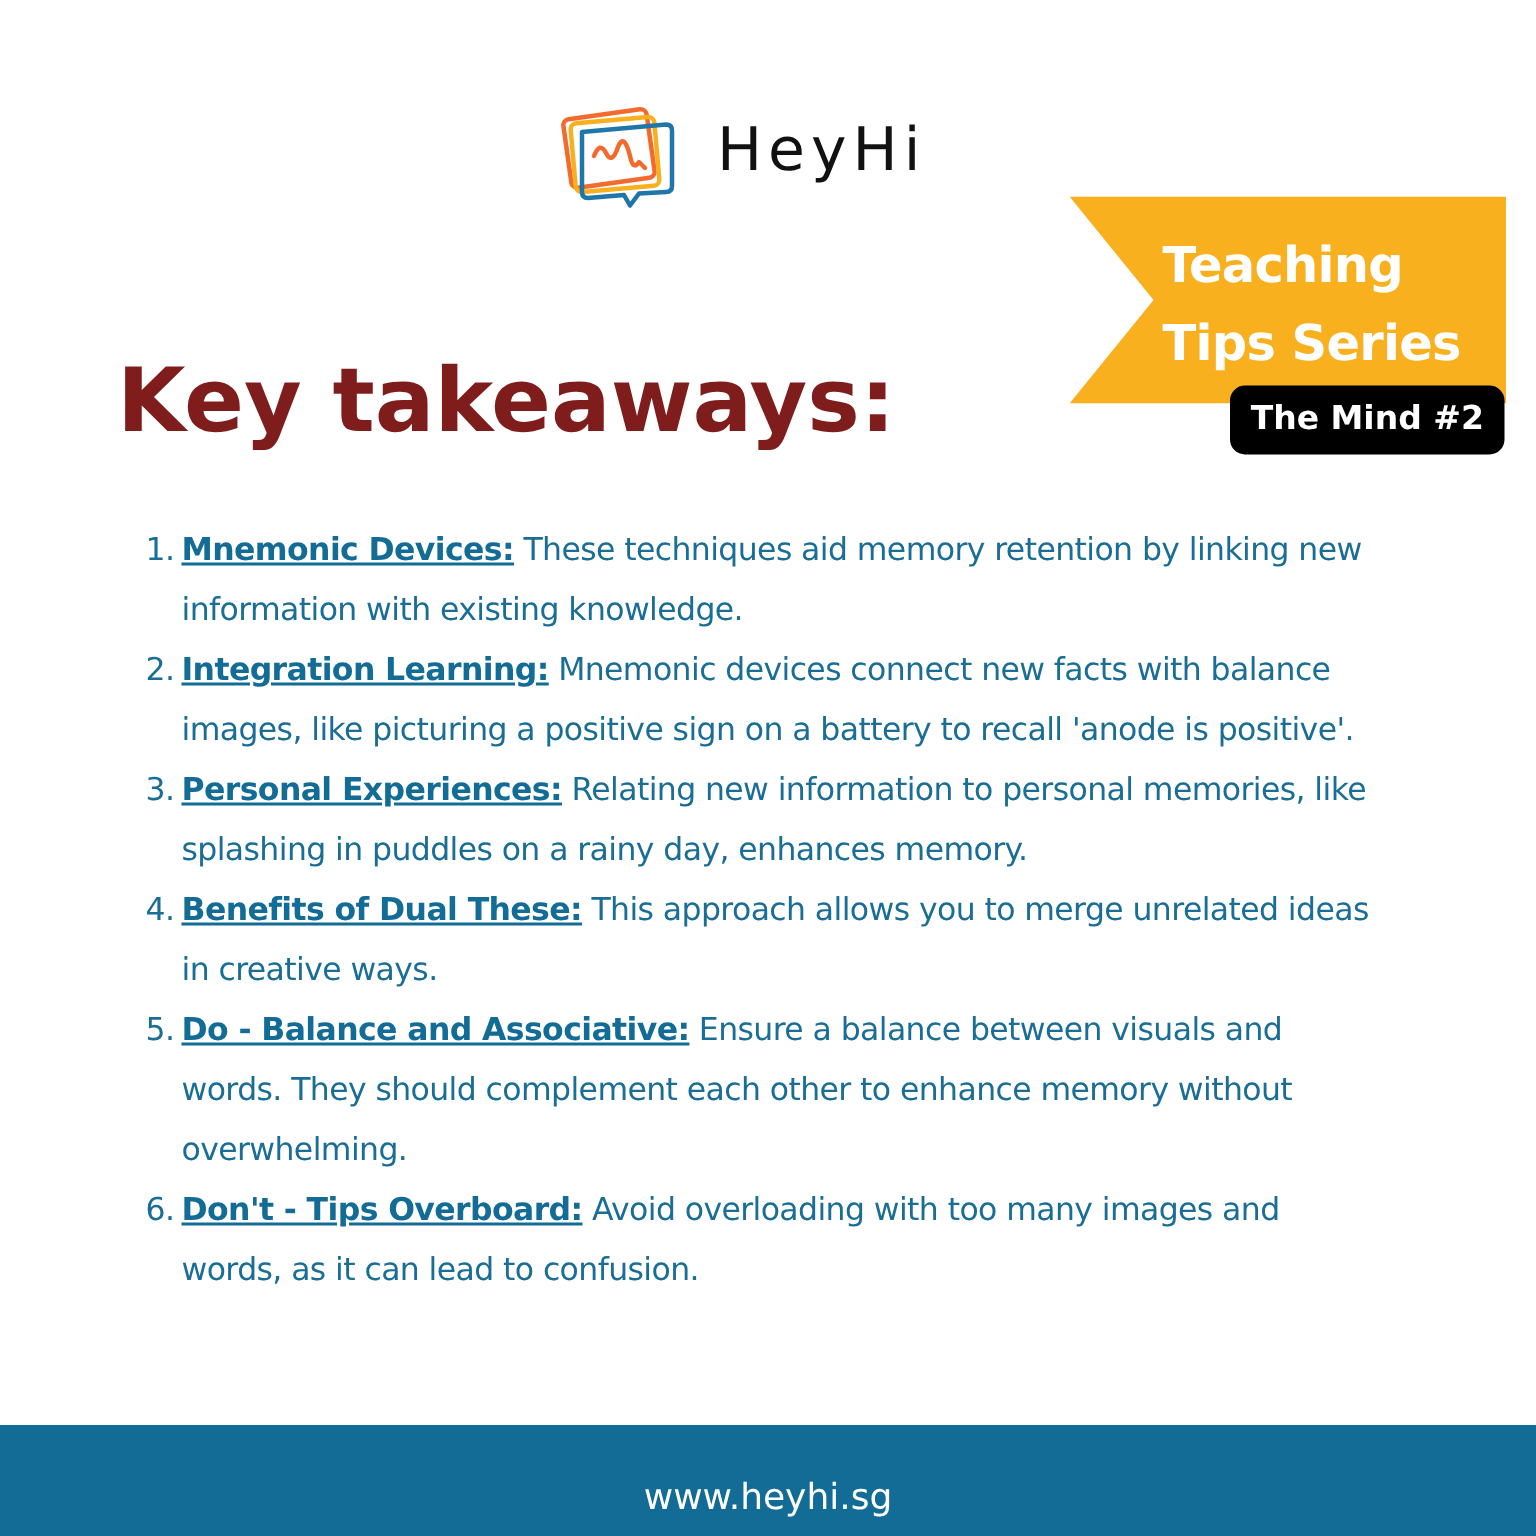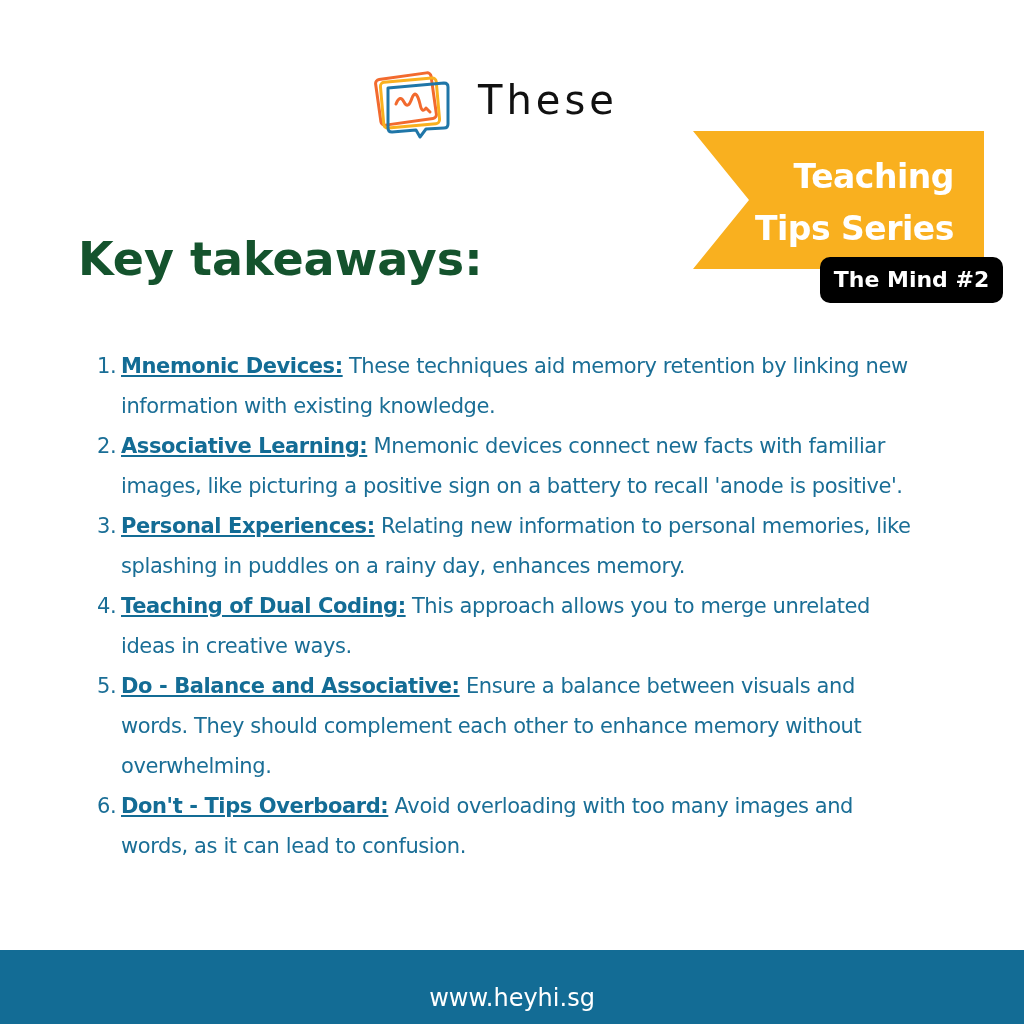--- a/index.html
+++ b/index.html
@@ -12,38 +12,38 @@
       position: absolute; left: 374px; top: 66px; height: 80px;
       display: flex; align-items: center;
     }
     .logo svg { width: 80px; height: 80px; }
     .logo-text {
       margin-left: 24px; font-size: 40px; color: #111111; letter-spacing: 4px;
       font-family: "DejaVu Sans", sans-serif; font-weight: normal;
       transform: translateY(-6px);
     }
     .ribbon {
-      position: absolute; left: 693px; top: 131px; width: 291px; height: 138px; text-align: right;
+      position: absolute; left: 713px; top: 131px; width: 291px; height: 138px;
     }
     .ribbon svg { position: absolute; left: 0; top: 0; }
     .ribbon-text {
       position: absolute; left: 62px; top: 20px; color: #ffffff;
       font-weight: bold; font-size: 33px; line-height: 52px;
       font-family: "DejaVu Sans", sans-serif;
       letter-spacing: -0.5px;
     }
     .badge {
       position: absolute; left: 820px; top: 257px; width: 183px; height: 46px;
       background: #000000; color: #ffffff; border-radius: 10px;
       font-weight: bold; font-size: 22px; line-height: 46px; text-align: center;
       font-family: "DejaVu Sans", sans-serif;
     }
     .title {
       position: absolute; left: 78px; top: 232px; margin: 0;
-      font-size: 46px; font-weight: bold; color: #14532d;
+      font-size: 59px; font-weight: bold; color: #7f1d1d;
       font-family: "DejaVu Sans", sans-serif; letter-spacing: 0px;
     }
     .list {
       position: absolute; left: 84px; top: 346px; width: 840px;
       margin: 0; padding: 0; list-style: none;
       font-size: 21px; line-height: 40px; color: #1a6e96;
       font-family: "DejaVu Sans", sans-serif;
     }
     .list li { position: relative; padding-left: 37px; margin: 0; letter-spacing: -0.4px; }
     .list .num { position: absolute; left: 13px; top: 0; }
@@ -62,21 +62,21 @@
 
 <div class="logo">
   <span>
     <svg viewBox="0 0 80 80" fill="none" stroke-width="3" stroke-linejoin="round" stroke-linecap="round">
       <rect x="4" y="12" width="56" height="46" rx="4" stroke="#f26a2e" transform="rotate(-8 32 35)"></rect>
       <rect x="8" y="16" width="56" height="46" rx="4" stroke="#f9b01f" transform="rotate(-5 36 39)"></rect>
       <path d="M14 24 L70 19 Q74 19 74 23 L74 60 Q74 64 70 64 L52 65 L46 73 L42 66 L18 68 Q14 68 14 64 Z" stroke="#1f76a8"></path>
       <path d="M22 40 Q26 30 30 38 Q34 46 38 34 Q42 24 46 40 Q48 50 52 44 L56 48" stroke="#f26a2e"></path>
     </svg>
   </span>
-  <span class="logo-text">These</span>
+  <span class="logo-text">HeyHi</span>
 </div>
 
 <div class="ribbon">
   <svg width="291" height="138" viewBox="0 0 291 138">
     <polygon points="0,0 291,0 291,138 0,138 56,69" fill="#f9b01f"></polygon>
   </svg>
   <div class="ribbon-text">
     <div>Teaching</div>
     <div>Tips Series</div>
   </div>
@@ -84,27 +84,27 @@
 
 <div class="badge">The Mind #2</div>
 
 <h1 class="title">Key takeaways:</h1>
 
 <ol class="list">
   <li>
     <span class="num">1.</span><span class="lead">Mnemonic Devices:</span><span> These techniques aid memory retention by linking new information with existing knowledge.</span>
   </li>
   <li>
-    <span class="num">2.</span><span class="lead">Associative Learning:</span><span> Mnemonic devices connect new facts with familiar images, like picturing a positive sign on a battery to recall 'anode is positive'.</span>
+    <span class="num">2.</span><span class="lead">Integration Learning:</span><span> Mnemonic devices connect new facts with balance images, like picturing a positive sign on a battery to recall 'anode is positive'.</span>
   </li>
   <li>
     <span class="num">3.</span><span class="lead">Personal Experiences:</span><span> Relating new information to personal memories, like splashing in puddles on a rainy day, enhances memory.</span>
   </li>
   <li>
-    <span class="num">4.</span><span class="lead">Teaching of Dual Coding:</span><span> This approach allows you to merge unrelated ideas in creative ways.</span>
+    <span class="num">4.</span><span class="lead">Benefits of Dual These:</span><span> This approach allows you to merge unrelated ideas in creative ways.</span>
   </li>
   <li>
     <span class="num">5.</span><span class="lead">Do - Balance and Associative:</span><span> Ensure a balance between visuals and words. They should complement each other to enhance memory without overwhelming.</span>
   </li>
   <li>
     <span class="num">6.</span><span class="lead">Don't - Tips Overboard:</span><span> Avoid overloading with too many images and words, as it can lead to confusion.</span>
   </li>
 </ol>
 
 <div class="footer">

